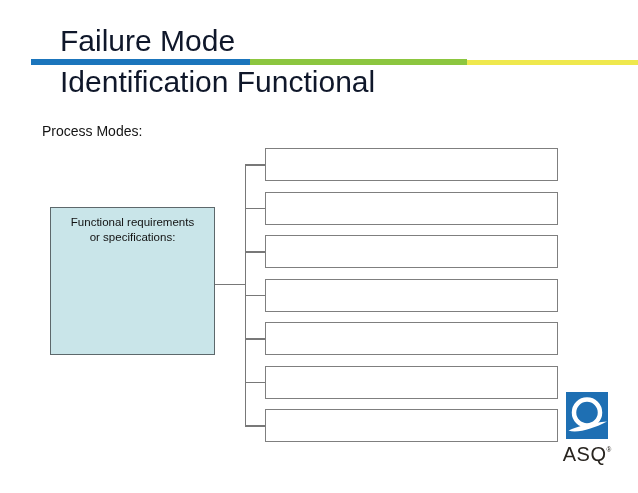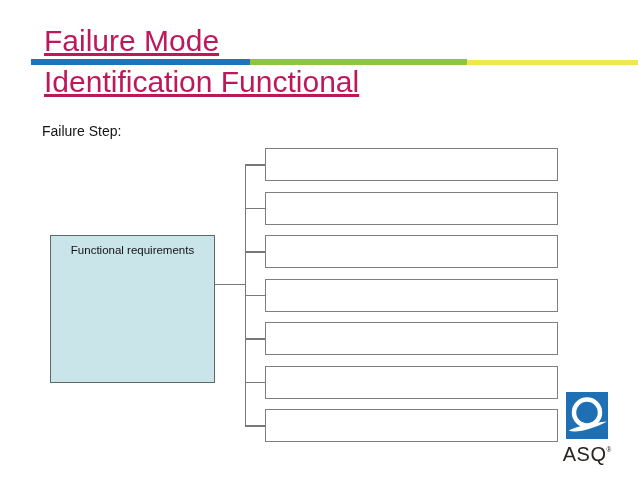--- a/index.html
+++ b/index.html
@@ -1,21 +1,21 @@
 <!DOCTYPE html>
 <html><head>
 <meta charset="utf-8">
 <style>
   html,body{margin:0;padding:0;background:#fff;}
   .slide{
     position:relative;width:638px;height:493px;background:#ffffff;overflow:hidden;
     font-family:"Liberation Sans",sans-serif;color:#161616;
   }
   
-  .title-line{position:absolute;left:44px;font-size:30px;line-height:1.05;color:#be185d;white-space:nowrap;text-decoration:underline;}
+  .title-line{position:absolute;left:60px;font-size:30px;line-height:1.05;color:#0f172a;white-space:nowrap;}
   .title-line.l1{top:25px;}
   .title-line.l2{top:66px;}
   .accent-bar{position:absolute;left:31px;top:59px;width:607px;height:6px;display:flex;}
   .accent-seg{height:100%;}
   .accent-seg.s0{width:219px;}
   .accent-seg.s1{width:217px;}
   .accent-seg.s2{width:171px;height:5px;margin-top:1px;}
   
   .lbl{position:absolute;font-size:14px;color:#141414;white-space:nowrap;}
   .lbl-process{left:42px;top:123px;}
@@ -48,24 +48,25 @@
 <div class="slide">
 
   <div class="title-line l1">Failure Mode</div>
   <div class="accent-bar">
     <div class="accent-seg s0" style="background: rgb(27, 117, 188);"></div>
     <div class="accent-seg s1" style="background: rgb(140, 198, 63);"></div>
     <div class="accent-seg s2" style="background: rgb(239, 232, 77);"></div>
   </div>
   <div class="title-line l2">Identification Functional</div>
 
-  <div class="lbl lbl-process">Failure Step:</div>
+  <div class="lbl lbl-process">Process Modes:</div>
 
-  <div class="func-box" style="background: rgb(201, 229, 233); border-color: rgb(93, 104, 107); margin-top: 28px;">
+  <div class="func-box" style="background: rgb(201, 229, 233); border-color: rgb(93, 104, 107);">
     <div>Functional requirements</div>
+    <div>or specifications:</div>
   </div>
 
   <div class="line connector-h"></div>
   <div class="line trunk"></div>
 
   <div>
       <div class="fm-stub" style="top: 164px;"></div>
       <div class="fm-box" style="top: 148px;"></div>
       <div class="fm-stub" style="top: 207.5px;"></div>
       <div class="fm-box" style="top: 191.5px;"></div>

